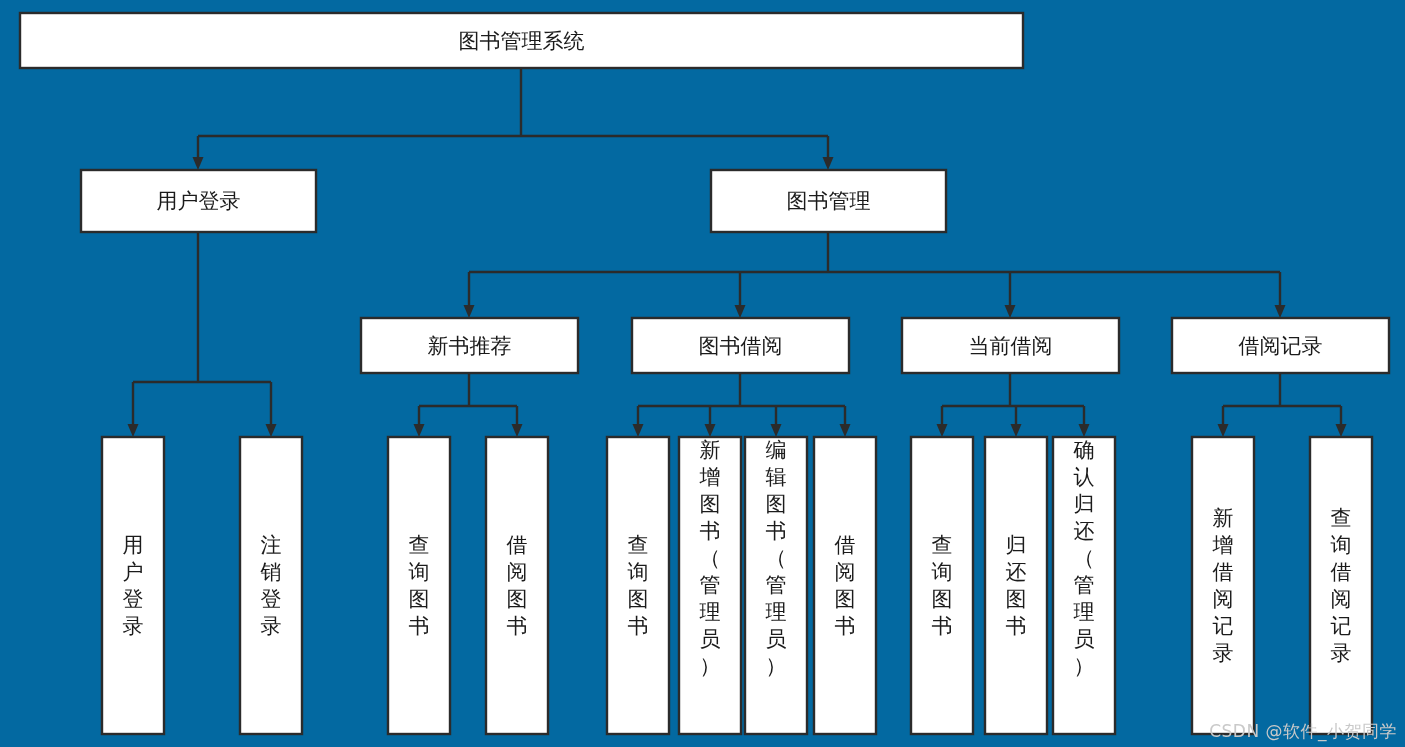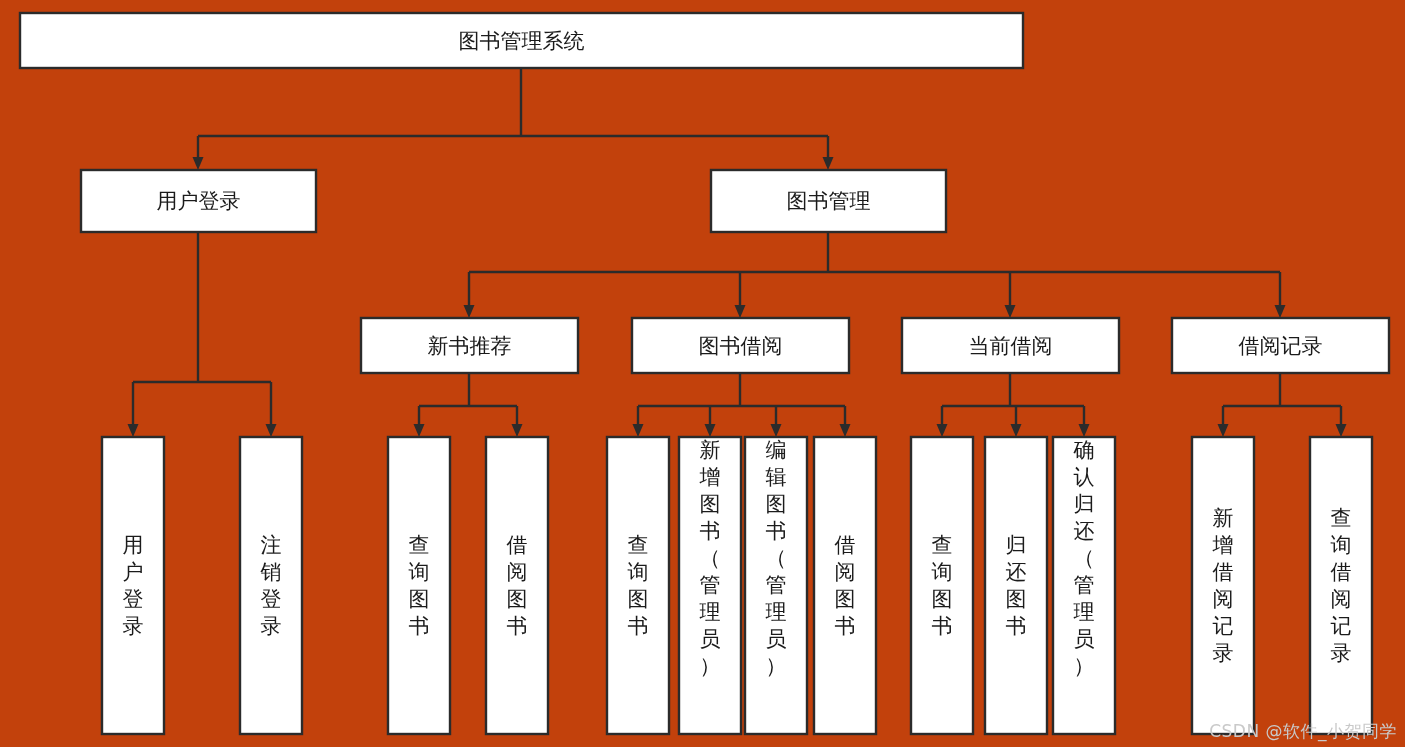--- a/index.html
+++ b/index.html
@@ -8,21 +8,21 @@
     padding: 0;
     background: #ffffff;
   }
   body {
     font-family: "DejaVu Sans", "Liberation Sans", sans-serif;
   }
   #diagram-root {
     position: relative;
     width: 1405px;
     height: 747px;
-    background: #c2410c;
+    background: #0369a1;
     overflow: hidden;
   }
   svg.flow-canvas {
     position: absolute;
     left: 0;
     top: 0;
     width: 1405px;
     height: 747px;
     display: block;
   }

